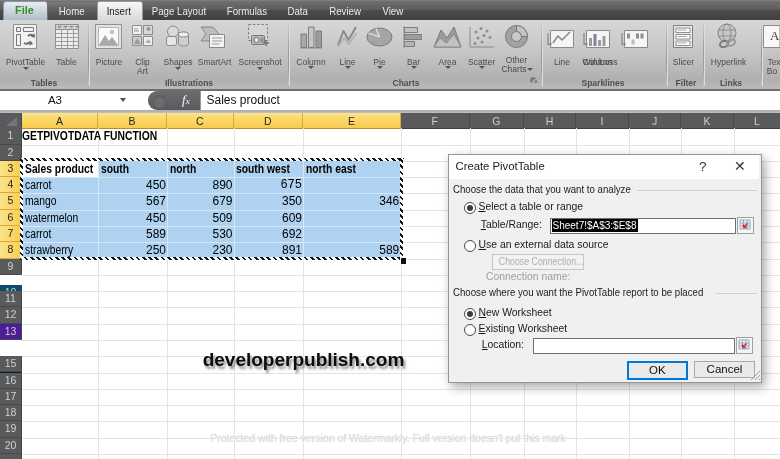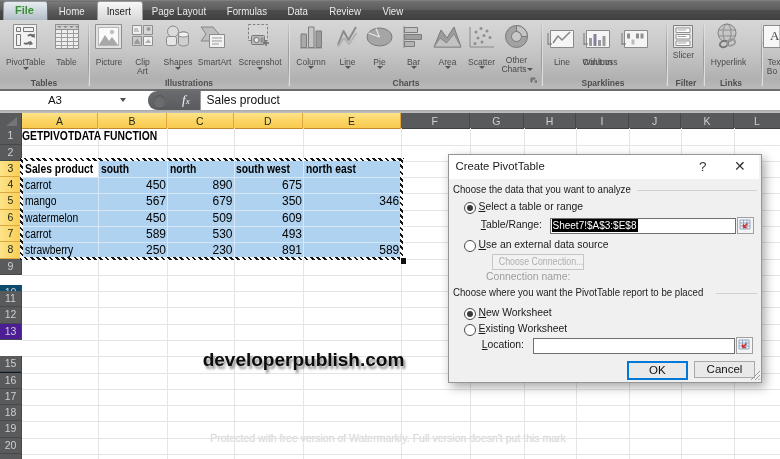--- a/index.html
+++ b/index.html
@@ -65,21 +65,21 @@
 <div class="lbl" style="left:347.5px;top:57px;">Line</div>
 <div class="lbl" style="left:379.5px;top:57px;">Pie</div>
 <div class="lbl" style="left:413.5px;top:57px;">Bar</div>
 <div class="lbl" style="left:447.5px;top:57px;">Area</div>
 <div class="lbl" style="left:481.5px;top:57px;">Scatter</div>
 <div class="lbl" style="left:516.5px;top:55px;">Other</div>
 <div class="lbl" style="left:514px;top:64px;">Charts</div>
 <div class="lbl" style="left:562px;top:57px;">Line</div>
 <div class="lbl" style="left:597.5px;top:57px;">Column</div>
 <div class="lbl" style="left:600px;top:57px;text-align:center;">Win/Loss</div>
-<div class="lbl" style="left:683.5px;top:50px;">Slicer</div>
+<div class="lbl" style="left:683.5px;top:57px;">Slicer</div>
 <div class="lbl" style="left:728.5px;top:57px;">Hyperlink</div>
 <div class="lbl" style="left:774px;top:57px;">Tex</div>
 <div class="lbl" style="left:772px;top:66px;">Bo</div>
 <div class="arr" style="left:25.5px;top:67px;"></div>
 <div class="arr" style="left:178px;top:67px;"></div>
 <div class="arr" style="left:260px;top:67px;"></div>
 <div class="arr" style="left:311px;top:66px;"></div>
 <div class="arr" style="left:347.5px;top:66px;"></div>
 <div class="arr" style="left:379.5px;top:66px;"></div>
 <div class="arr" style="left:413.5px;top:66px;"></div>
@@ -296,34 +296,34 @@
 <div class="abs" style="left:22px;top:160.9px;width:75px;height:16.3px;background:#fff;"></div>
 <div class="cell" style="left:21.8px;top:128.3px;height:16.28px;line-height:16.28px;font-weight:bold;"><span class="sqz">GETPIVOTDATA FUNCTION</span></div>
 <div class="cell" style="left:24.5px;top:160.86px;height:16.28px;line-height:16.28px;font-weight:bold;"><span class="sqz">Sales product</span></div>
 <div class="cell" style="left:100.5px;top:160.86px;height:16.28px;line-height:16.28px;font-weight:bold;"><span class="sqz">south</span></div>
 <div class="cell" style="left:169.5px;top:160.86px;height:16.28px;line-height:16.28px;font-weight:bold;"><span class="sqz">north</span></div>
 <div class="cell" style="left:236px;top:160.86px;height:16.28px;line-height:16.28px;font-weight:bold;"><span class="sqz">south west</span></div>
 <div class="cell" style="left:305.5px;top:160.86px;height:16.28px;line-height:16.28px;font-weight:bold;"><span class="sqz">north east</span></div>
 <div class="cell" style="left:24.5px;top:177.14000000000001px;height:16.28px;line-height:16.28px;"><span class="sqz">carrot</span></div>
 <div class="cell num" style="left:100px;top:177.14000000000001px;width:66px;height:16.28px;line-height:16.28px;">450</div>
 <div class="cell num" style="left:170px;top:177.14000000000001px;width:62.5px;height:16.28px;line-height:16.28px;">890</div>
-<div class="cell num" style="left:236px;top:177.14000000000001px;width:66px;height:16.28px;line-height:16.28px;">675</div>
+<div class="cell num" style="left:236px;top:177.14000000000001px;width:66px;height:16.28px;line-height:16.28px;font-family:Liberation Mono, monospace;">675</div>
 <div class="cell" style="left:24.5px;top:193.42000000000002px;height:16.28px;line-height:16.28px;"><span class="sqz">mango</span></div>
 <div class="cell num" style="left:100px;top:193.42000000000002px;width:66px;height:16.28px;line-height:16.28px;">567</div>
 <div class="cell num" style="left:170px;top:193.42000000000002px;width:62.5px;height:16.28px;line-height:16.28px;">679</div>
 <div class="cell num" style="left:236px;top:193.42000000000002px;width:66px;height:16.28px;line-height:16.28px;">350</div>
 <div class="cell num" style="left:306px;top:193.42000000000002px;width:93.30000000000001px;height:16.28px;line-height:16.28px;">346</div>
 <div class="cell" style="left:24.5px;top:209.70000000000002px;height:16.28px;line-height:16.28px;"><span class="sqz">watermelon</span></div>
 <div class="cell num" style="left:100px;top:209.70000000000002px;width:66px;height:16.28px;line-height:16.28px;">450</div>
 <div class="cell num" style="left:170px;top:209.70000000000002px;width:62.5px;height:16.28px;line-height:16.28px;">509</div>
 <div class="cell num" style="left:236px;top:209.70000000000002px;width:66px;height:16.28px;line-height:16.28px;">609</div>
 <div class="cell" style="left:24.5px;top:225.98000000000002px;height:16.28px;line-height:16.28px;"><span class="sqz">carrot</span></div>
 <div class="cell num" style="left:100px;top:225.98000000000002px;width:66px;height:16.28px;line-height:16.28px;">589</div>
 <div class="cell num" style="left:170px;top:225.98000000000002px;width:62.5px;height:16.28px;line-height:16.28px;">530</div>
-<div class="cell num" style="left:236px;top:225.98000000000002px;width:66px;height:16.28px;line-height:16.28px;">493</div>
+<div class="cell num" style="left:236px;top:225.98000000000002px;width:66px;height:16.28px;line-height:16.28px;">692</div>
 <div class="cell" style="left:24.5px;top:242.26000000000002px;height:16.28px;line-height:16.28px;"><span class="sqz">strawberry</span></div>
 <div class="cell num" style="left:100px;top:242.26000000000002px;width:66px;height:16.28px;line-height:16.28px;">250</div>
 <div class="cell num" style="left:170px;top:242.26000000000002px;width:62.5px;height:16.28px;line-height:16.28px;">230</div>
 <div class="cell num" style="left:236px;top:242.26000000000002px;width:66px;height:16.28px;line-height:16.28px;">891</div>
 <div class="cell num" style="left:306px;top:242.26000000000002px;width:93.30000000000001px;height:16.28px;line-height:16.28px;">589</div>
 <div class="abs" style="left:20px;top:158px;width:383.5px;height:3.2px;background:repeating-linear-gradient(45deg,#151515 0 1.9px,#fafafa 1.9px 4.4px);"></div>
 <div class="abs" style="left:20px;top:256.8px;width:383.5px;height:3.2px;background:repeating-linear-gradient(45deg,#151515 0 1.9px,#fafafa 1.9px 4.4px);"></div>
 <div class="abs" style="left:20px;top:158px;width:3.2px;height:102px;background:repeating-linear-gradient(45deg,#151515 0 1.9px,#fafafa 1.9px 4.4px);"></div>
 <div class="abs" style="left:400.3px;top:158px;width:3.2px;height:102px;background:repeating-linear-gradient(45deg,#151515 0 1.9px,#fafafa 1.9px 4.4px);"></div>
 <div class="abs" style="left:399.5px;top:257px;width:5.8px;height:5.8px;background:#111;border:1px solid #fff;"></div>

